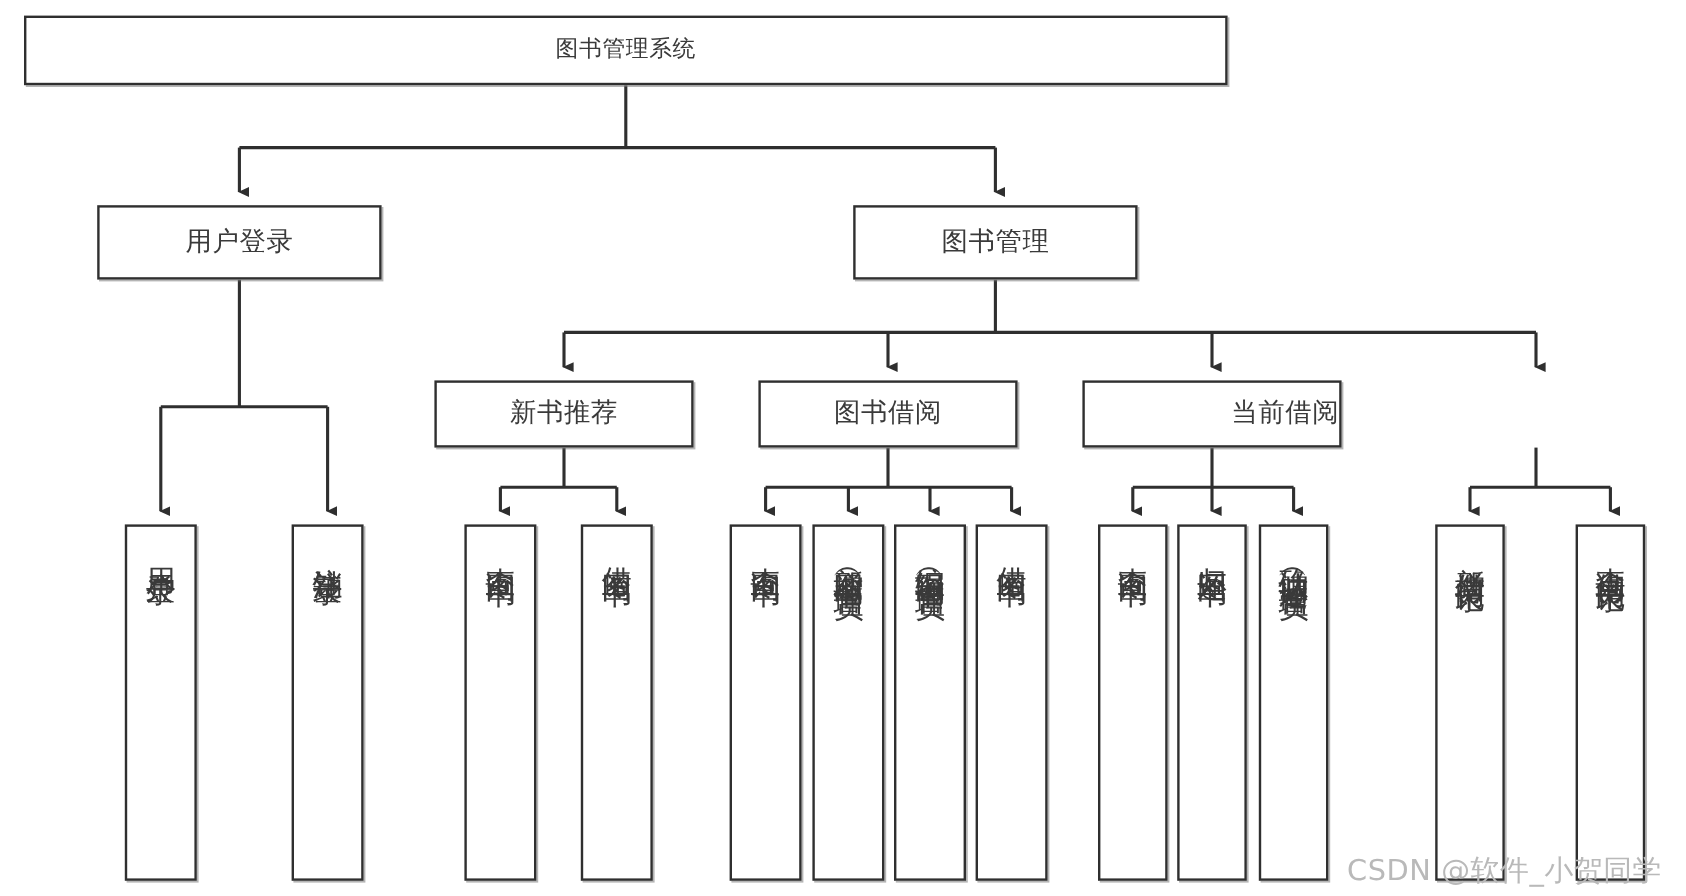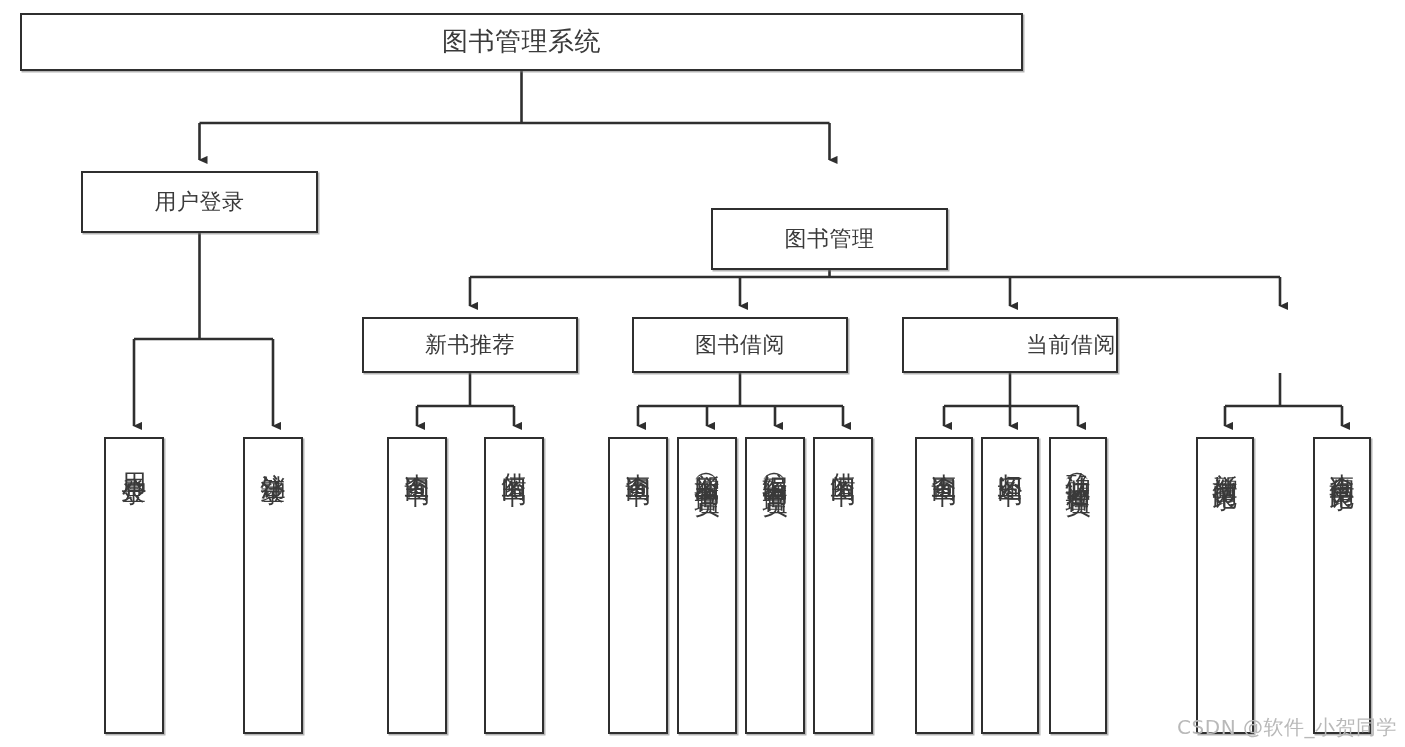--- a/index.html
+++ b/index.html
@@ -42,39 +42,39 @@
     display: block;
     text-align: center;
     line-height: 1.12;
     letter-spacing: 0.5px;
   }
   
   .node.horiz .label {
     writing-mode: horizontal-tb;
     font-size: 22px;
   }
-  .node.root .label { font-size: 26px; }
+  .node.root .label { font-size: 19px; }
   
   .node.vert {
     align-items: flex-start;
     padding-top: 14px;
   }
   .node.vert .label {
     writing-mode: vertical-rl;
     text-orientation: upright;
     font-size: 25px;
     line-height: 1.0;
     letter-spacing: 3px;
     white-space: nowrap;
   }
   .watermark {
     position: absolute;
-    right: 8px;
+    right: 20px;
     bottom: 6px;
-    font-size: 20px;
+    font-size: 24px;
     color: #b9b9b9;
     letter-spacing: 0.5px;
     z-index: 3;
     white-space: nowrap;
   }
 </style>
 </head>
 <body>
 
 <div id="canvas">
@@ -121,21 +121,21 @@
       </g>
   </svg>
 
   <div class="watermark">CSDN @软件_小贺同学</div>
 <div class="node horiz root" style="left: 20px; top: 13px; width: 1003px; height: 58px;">
       <span class="label">图书管理系统</span>
     </div>
     <div class="node horiz" style="left: 81px; top: 171px; width: 237px; height: 62px;">
       <span class="label">用户登录</span>
     </div>
-    <div class="node horiz" style="left: 711px; top: 171px; width: 237px; height: 62px; margin-top: 37px;">
+    <div class="node horiz" style="left: 711px; top: 171px; width: 237px; height: 62px;">
       <span class="label">图书管理</span>
     </div>
     <div class="node horiz" style="left: 632px; top: 317px; width: 216px; height: 56px;">
       <span class="label">图书借阅</span>
     </div>
     <div class="node horiz" style="left: 362px; top: 317px; width: 216px; height: 56px;">
       <span class="label">新书推荐</span>
     </div>
     <div class="node horiz" style="left: 902px; top: 317px; width: 216px; height: 56px; justify-content: flex-end;">
       <span class="label">当前借阅</span>

